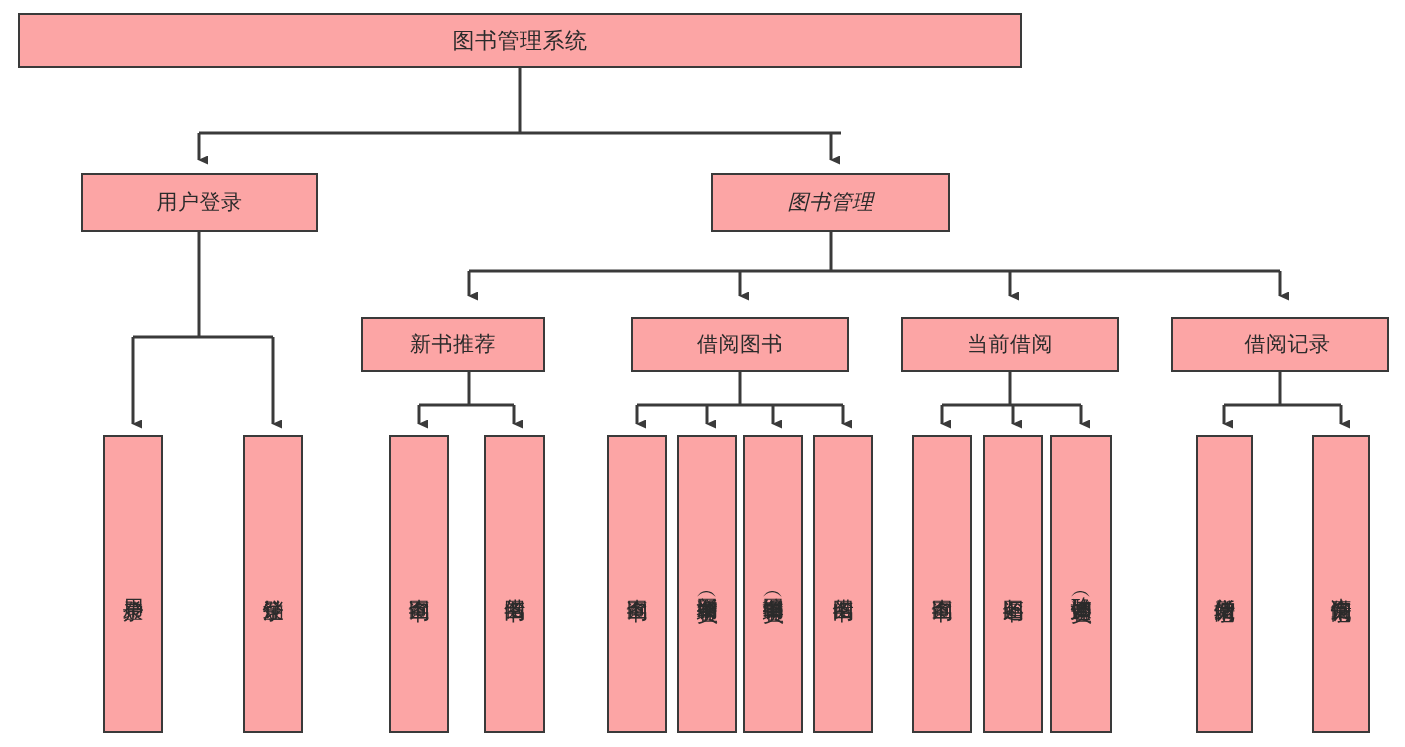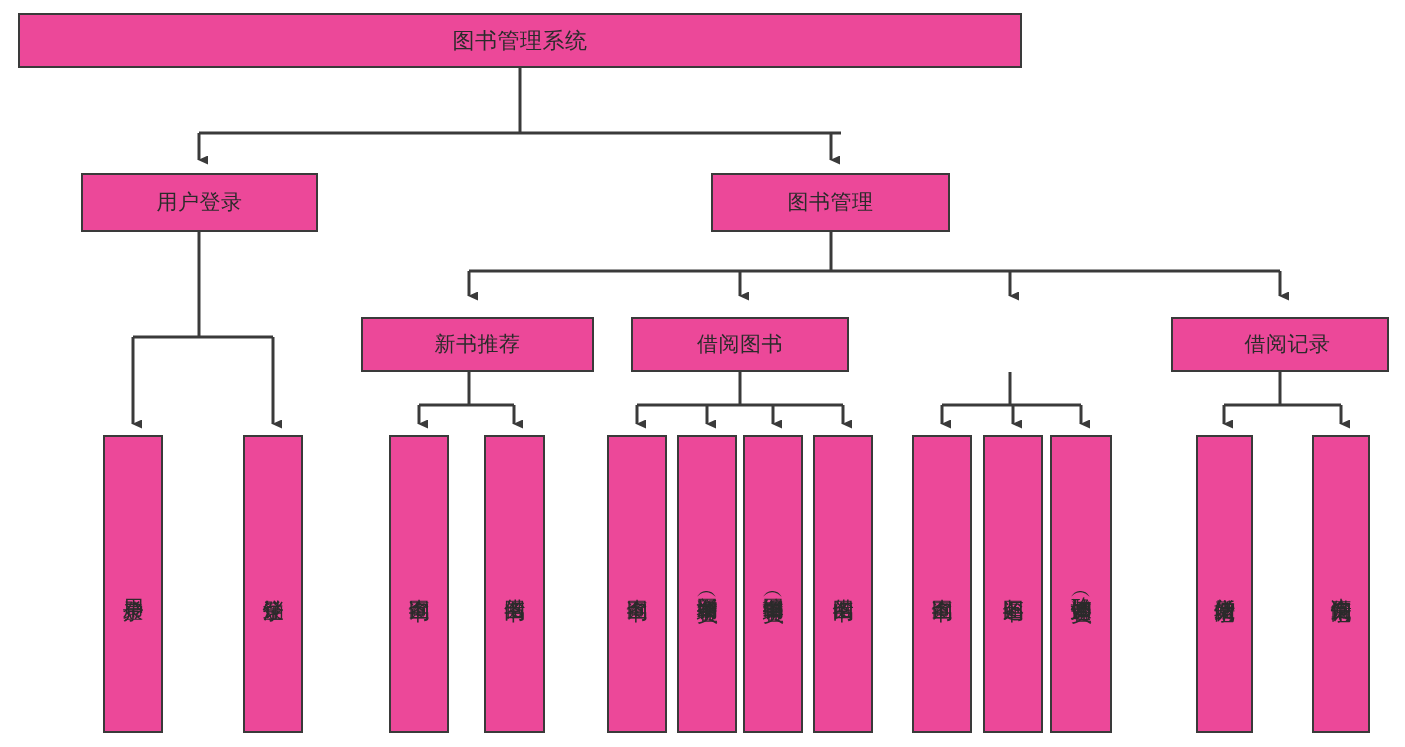--- a/index.html
+++ b/index.html
@@ -22,21 +22,21 @@
     position: absolute;
     left: 0;
     top: 0;
     width: 1405px;
     height: 747px;
     pointer-events: none;
   }
   .node {
     position: absolute;
     box-sizing: border-box;
-    background: #ec4899;
+    background: #fca5a5;
     border: 2px solid #3a3a3a;
     display: flex;
     align-items: center;
     justify-content: center;
     text-align: center;
     color: #2b2b2b;
   }
   .node-h {
     font-size: 21px;
     line-height: 1.15;
@@ -116,24 +116,25 @@
       <path d="M1280,372 L1280,405"></path>
       <path d="M1224,405 L1341,405"></path>
       <path d="M1224,405 L1224,424" marker-end="url(#arrowhead)"></path>
       <path d="M1341,405 L1341,424" marker-end="url(#arrowhead)"></path>
     </g>
   </svg>
 
   <div class="node node-h node-root" style="left:18px; top:13px; width:1004px; height:55px;">图书管理系统</div>
 
   <div class="node node-h" style="left:81px; top:173px; width:237px; height:59px;">用户登录</div>
-  <div class="node node-h" style="left:711px; top:173px; width:239px; height:59px;">图书管理</div>
+  <div class="node node-h" style="left:711px; top:173px; width:239px; height:59px;font-style:italic;">图书管理</div>
 
-  <div class="node node-h" style="left:361px; top:317px; width:233px; height:55px;">新书推荐</div>
+  <div class="node node-h" style="left:361px; top:317px; width:184px; height:55px;">新书推荐</div>
   <div class="node node-h" style="left:631px; top:317px; width:218px; height:55px;">借阅图书</div>
+  <div class="node node-h" style="left:901px; top:317px; width:218px; height:55px;">当前借阅</div>
   <div class="node node-h" style="left:1171px; top:317px; width:218px; height:55px;padding-left:15px;">借阅记录</div>
 
   <div class="node node-v" style="left:103px; top:435px; width:60px; height:298px;">用户登录</div>
   <div class="node node-v" style="left:243px; top:435px; width:60px; height:298px;">注销登录</div>
 
   <div class="node node-v" style="left:389px; top:435px; width:60px; height:298px;">查询图书</div>
   <div class="node node-v" style="left:484px; top:435px; width:61px; height:298px;">借阅图书</div>
 
   <div class="node node-v" style="left:607px; top:435px; width:60px; height:298px;">查询图书</div>
   <div class="node node-v" style="left:677px; top:435px; width:60px; height:298px;">新增图书（管理员）</div>

